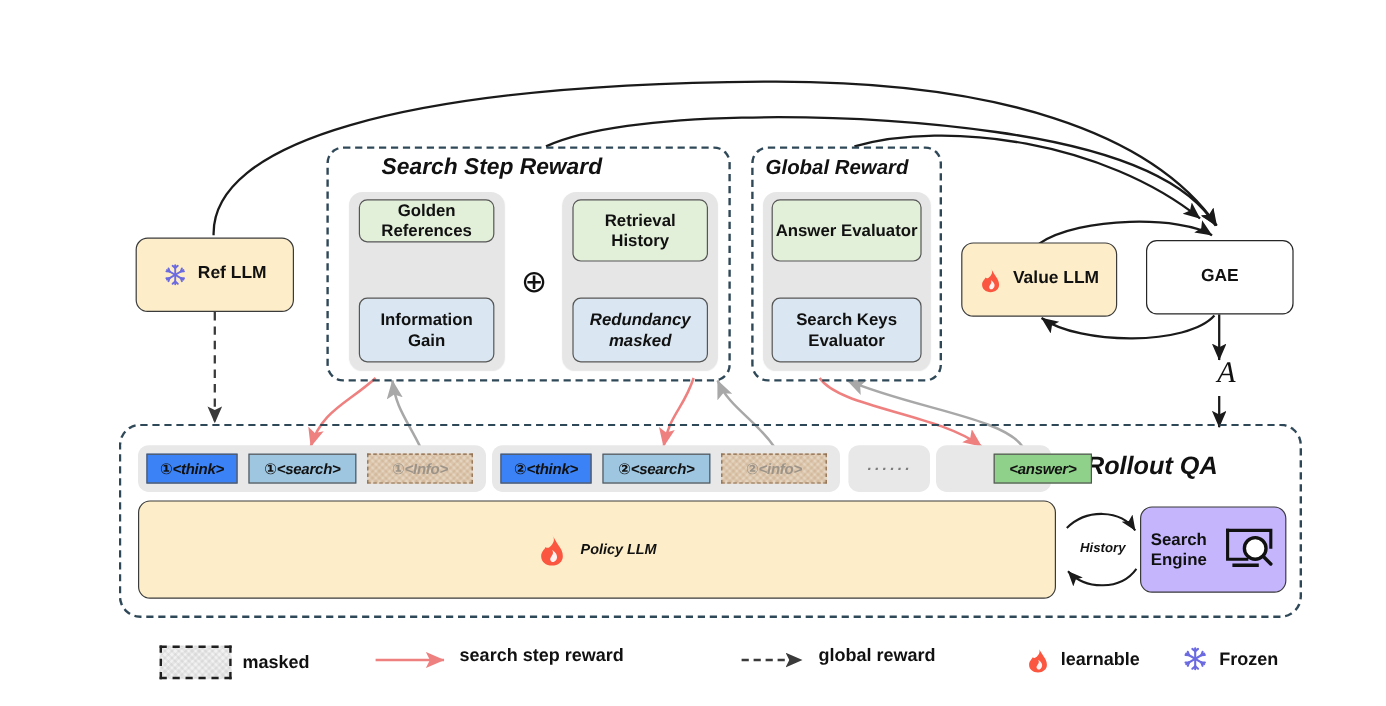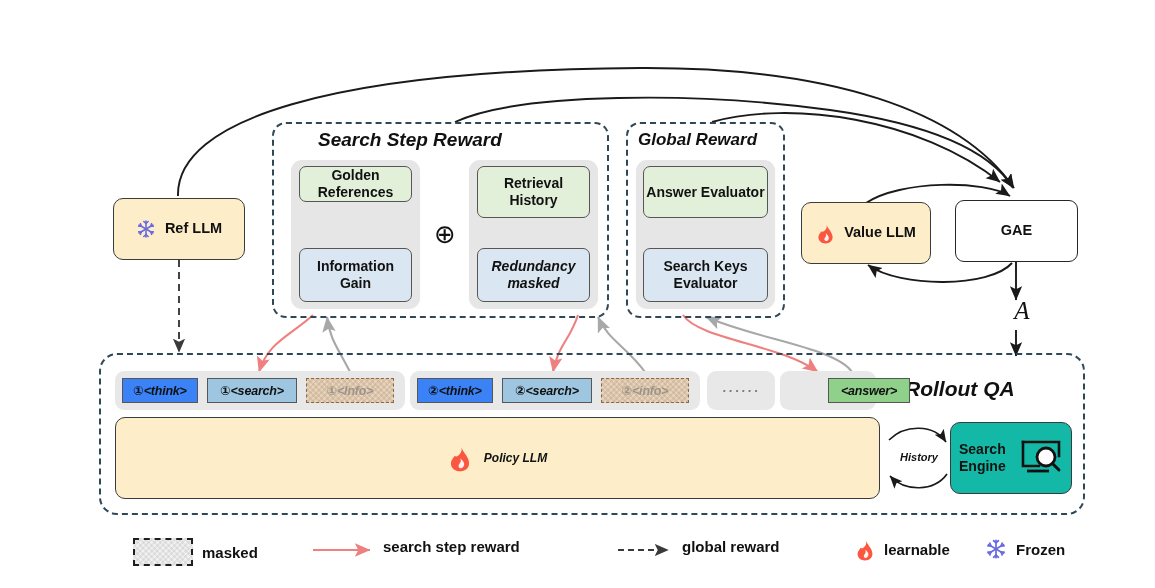--- a/index.html
+++ b/index.html
@@ -134,21 +134,21 @@
     gap: 12px;
   }
   .policybar .ptext {
     font-style: italic;
     font-weight: bold;
     font-size: 12px;
     color: #111;
   }
 
   .searchengine {
-    background: #14b8a6;
+    background: #c4b5fd;
     border: 1.8px solid #3b3b3b;
     border-radius: 10px;
     display: flex;
     align-items: center;
     justify-content: center;
     gap: 8px;
     padding: 0 8px;
     font-weight: bold;
     font-size: 14px;
     color: #111;

